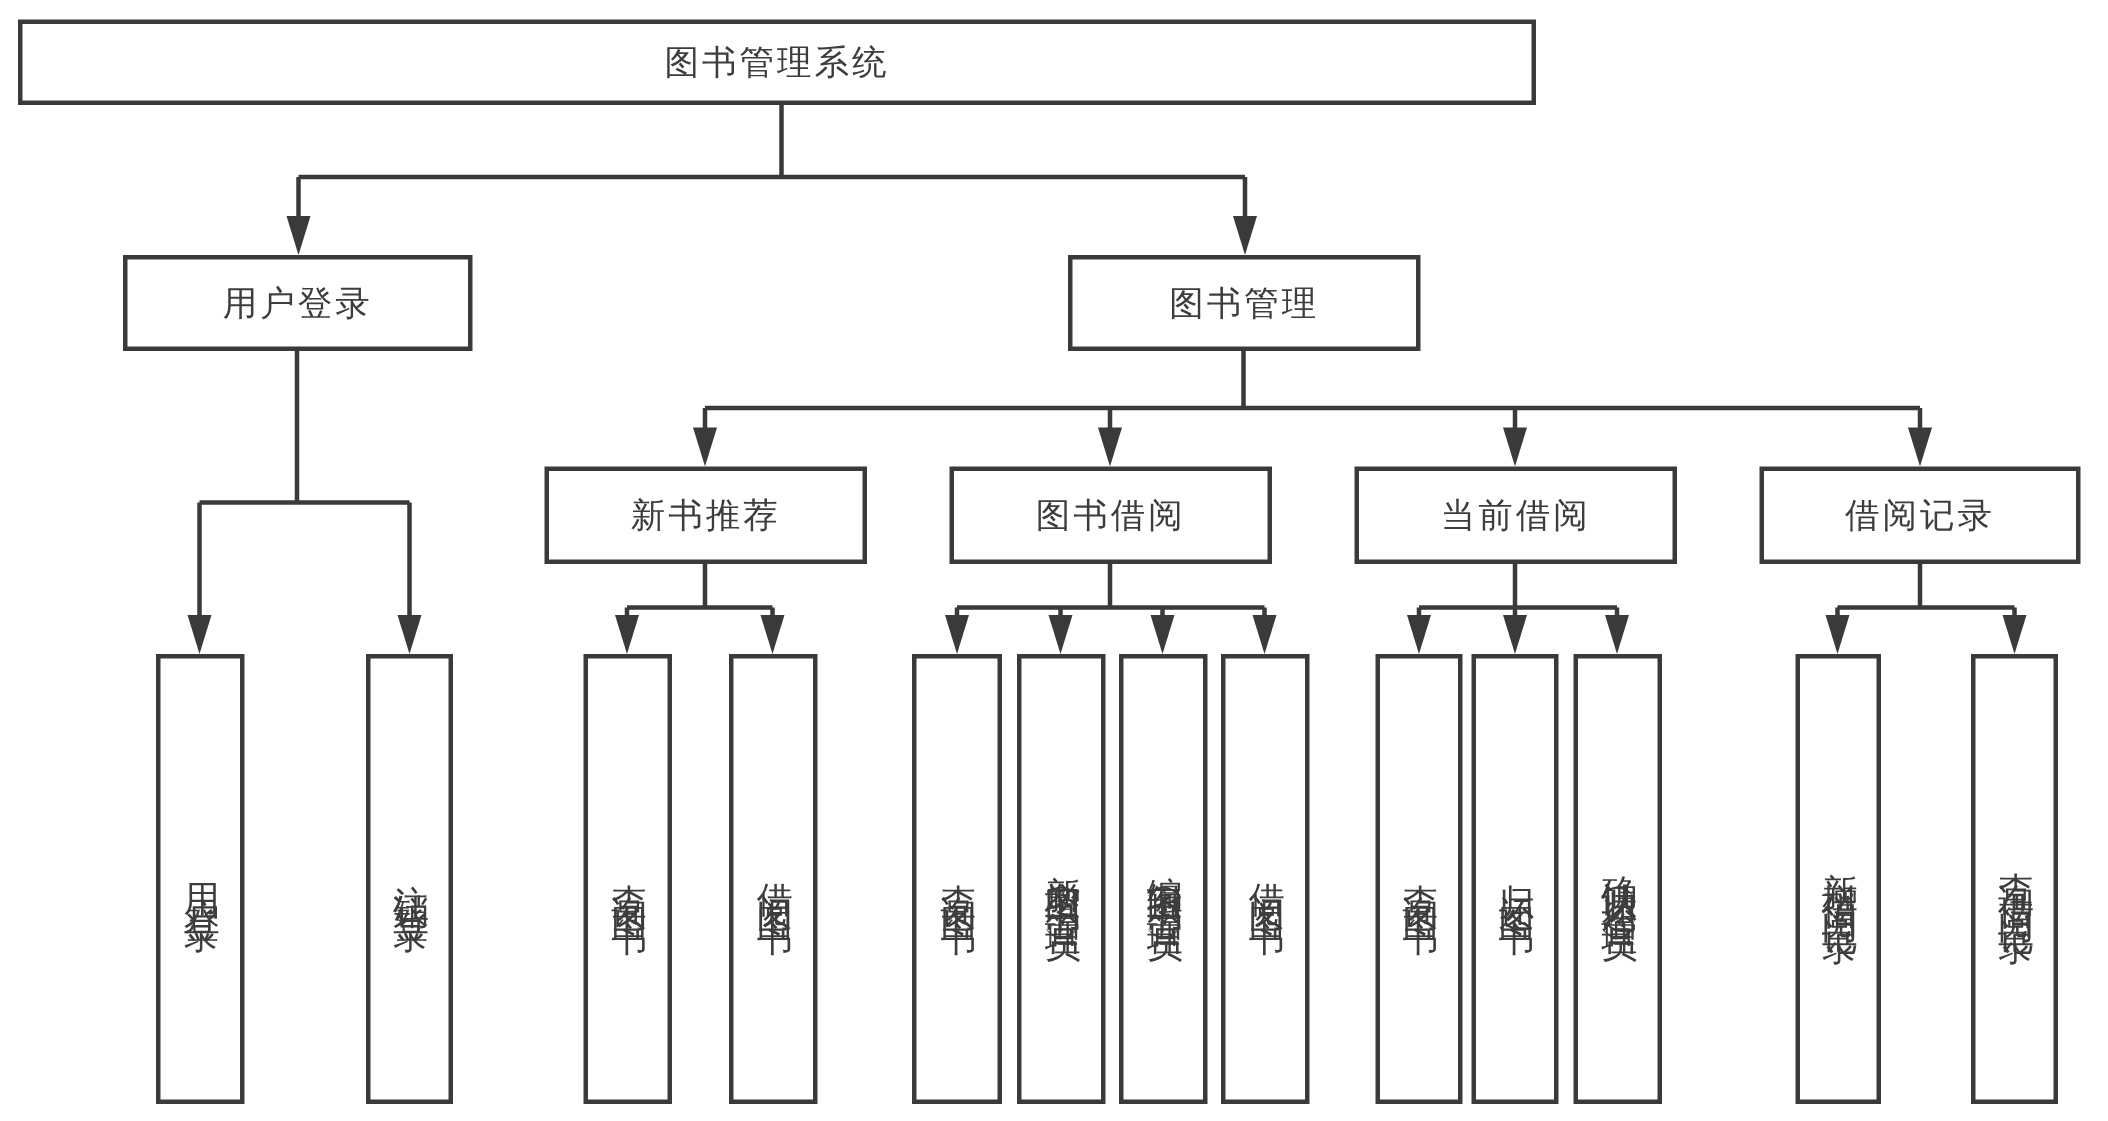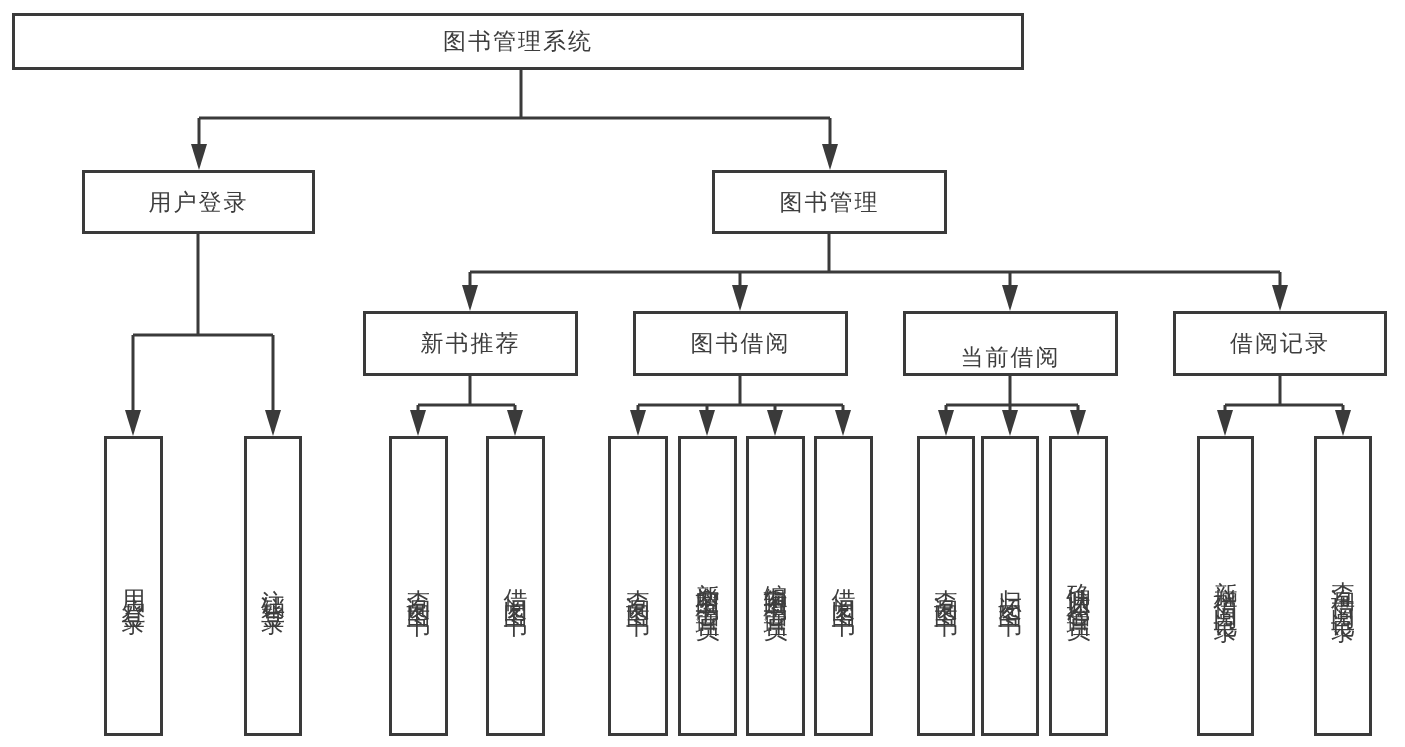--- a/index.html
+++ b/index.html
@@ -79,21 +79,21 @@
   <div class="node" style="left:363px;top:311px;width:215px;height:65px;">
     <span class="hlabel">新书推荐</span>
   </div>
 
   <div class="node" style="left:712px;top:170px;width:235px;height:64px;">
     <span class="hlabel">图书管理</span>
   </div>
   <div class="node" style="left:633px;top:311px;width:215px;height:65px;">
     <span class="hlabel">图书借阅</span>
   </div>
-  <div class="node" style="left:903px;top:311px;width:215px;height:65px;align-items:flex-end;">
+  <div class="node" style="left:903px;top:311px;width:215px;height:65px;">
     <span class="hlabel">当前借阅</span>
   </div>
   <div class="node" style="left:1173px;top:311px;width:214px;height:65px;">
     <span class="hlabel">借阅记录</span>
   </div>
 
   <div class="node vnode" style="left:104px;top:436px;width:59px;height:300px;">
     <span class="vlabel">用户登录</span>
   </div>
   <div class="node vnode" style="left:244px;top:436px;width:58px;height:300px;">

